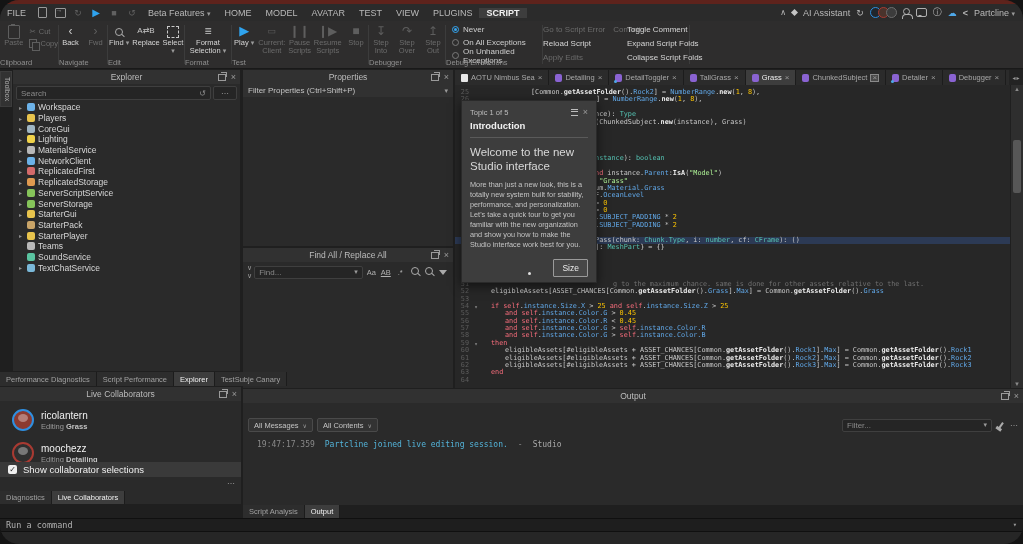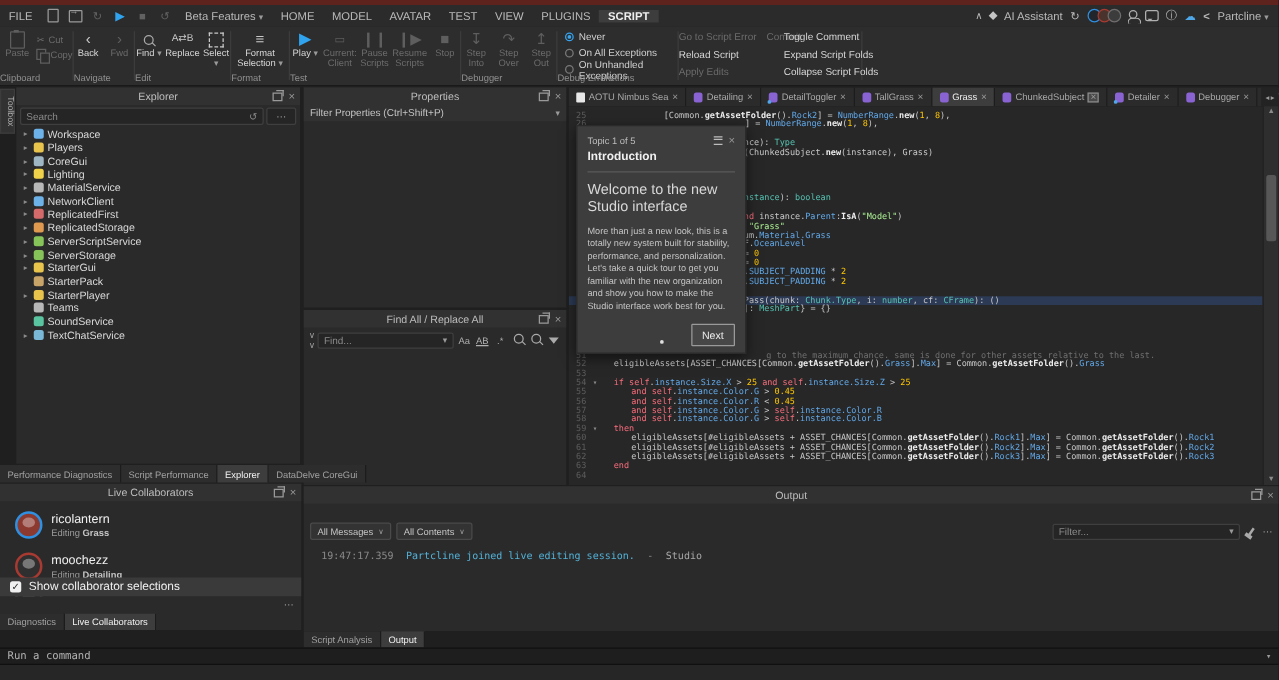--- a/index.html
+++ b/index.html
@@ -1,17 +1,17 @@
 <!DOCTYPE html>
 <html><head>
 <meta charset="utf-8">
 <style>
   html,body{margin:0;padding:0;background:#141414;}
   #app{position:relative;width:1023px;height:544px;background:#1f1f1f;overflow:hidden;
-       font-family:"Liberation Sans",sans-serif;color:#cfcfcf;-webkit-font-smoothing:antialiased;}
+       font-family:"Liberation Sans",sans-serif;color:#cfcfcf;border-radius:19px;-webkit-font-smoothing:antialiased;}
   .abs{position:absolute;}
   
   #accent{left:0;top:0;width:1023px;height:4px;background:#5e231c;}
   #menubar{left:0;top:4px;width:1023px;height:17px;background:#2b2b2b;display:flex;align-items:center;font-size:9px;color:#b9b9b9;}
   .mi{padding:0 7px;cursor:default;white-space:nowrap;}
   .mi.active{background:#3d3d3d;color:#f0f0f0;font-weight:bold;}
   .mbic{display:inline-flex;align-items:center;justify-content:center;width:14px;height:13px;margin:0 2px;font-size:9px;color:#9a9a9a;}
   .mbic.dim{color:#616161;}
   .mbic.play{color:#2fa3ee;font-size:10px;}
   .icon-page{width:7px;height:9px;border:1px solid #9a9a9a;border-radius:1px;}
@@ -600,29 +600,29 @@
         <span class="list-ico"></span>
         <span class="x"></span>
       </span>
     </div>
     <h1>Introduction</h1>
     <div class="hr"></div>
     <h2>Welcome to the new Studio interface</h2>
     <p>More than just a new look, this is a totally new system built for stability, performance, and personalization. Let's take a quick tour to get you familiar with the new organization and show you how to make the Studio interface work best for you.</p>
     <div class="pfoot">
       <span class="dot"></span>
-      <button id="next-btn">Next</button>
+      <button id="next-btn">Size</button>
     </div>
   </div>
 
   <div id="ldock-tabs" class="abs">
       <div class="dtab">Performance Diagnostics</div>
       <div class="dtab">Script Performance</div>
       <div class="dtab active">Explorer</div>
-      <div class="dtab">DataDelve CoreGui</div>
+      <div class="dtab">TestSubje Canary</div>
     </div>
 
   <div id="collab" class="abs panel">
     <div class="ptitle">
       <span class="tx">Live Collaborators</span>
       <span class="picons">
           <span class="float-ico"></span>
           <span class="x"></span>
         </span>
     </div>

